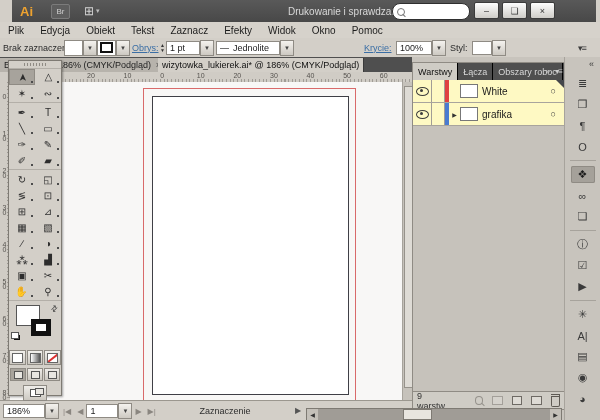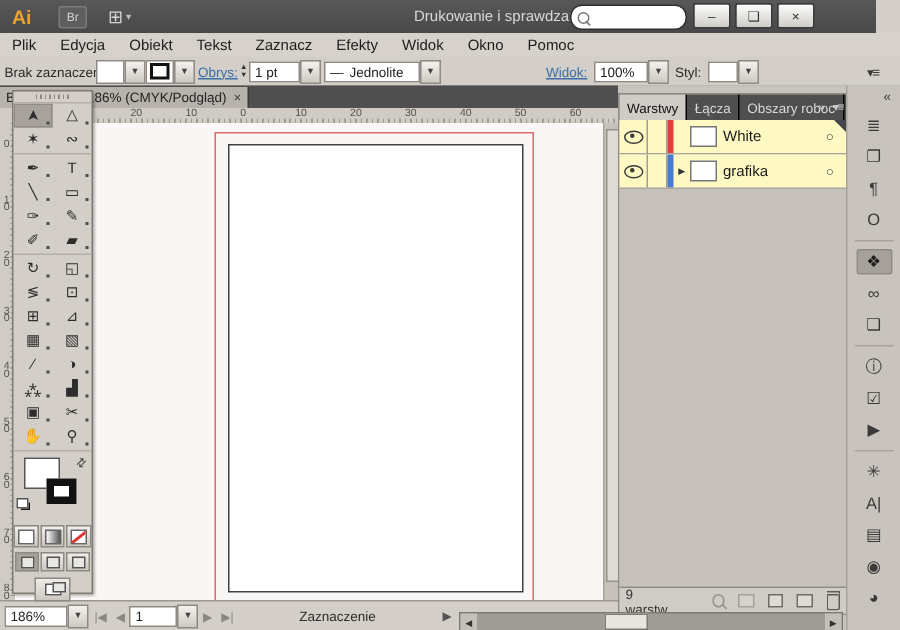--- a/index.html
+++ b/index.html
@@ -1,20 +1,20 @@
 <!DOCTYPE html>
 <html><head>
 <meta charset="utf-8">
 <style>
   html,body{margin:0;padding:0;background:#777;}
   #app{position:relative;width:600px;height:420px;overflow:hidden;
        font-family:"Liberation Sans",sans-serif;background:#d3cfc8;
        -webkit-font-smoothing:antialiased;}
   
-  .titlebar{position:absolute;left:0;top:0;width:584px;height:22px;
+  .titlebar{position:absolute;left:12px;top:0;width:584px;height:22px;
             background:linear-gradient(#595959,#484848);display:flex;align-items:center;}
   .ai-logo{color:#efa32f;font-weight:bold;font-size:13px;margin-left:8px;letter-spacing:0;}
   .br-btn{margin-left:18px;width:17px;height:13px;background:#5e5e5e;border:1px solid #7b7b7b;
           color:#cfcfcf;font-size:8px;display:flex;align-items:center;justify-content:center;border-radius:2px;}
   .arrange{margin-left:14px;display:flex;align-items:center;color:#c9c9c9;font-size:11px;gap:2px;}
   .arr-ic{font-size:12px;color:#d4d4d4;}
   .dda{font-size:7px;color:#bdbdbd;}
   .workspace{position:absolute;left:276px;display:flex;align-items:center;gap:5px;
              color:#d8d8d8;font-size:10px;}
   .search{position:absolute;left:380px;top:3px;width:72px;height:15px;background:#fff;
@@ -223,38 +223,42 @@
       <span class="field" style="width:26px;">1 pt</span>
       <span class="ddbtn">▼</span>
     </span>
     <span class="cb" style="left:216px;">
       <span class="field" style="width:56px;gap:4px;">
         <span>—</span>
         <span>Jednolite</span>
       </span>
       <span class="ddbtn">▼</span>
     </span>
-    <span class="cb link" style="left:364px;">Widok:</span>
+    <span class="cb link" style="left:364px;">Krycie:</span>
     <span class="cb" style="left:396px;">
       <span class="field" style="width:28px;">100%</span>
       <span class="ddbtn">▼</span>
     </span>
     <span class="cb" style="left:450px;">Styl:</span>
     <span class="cb" style="left:472px;">
       <span class="field" style="width:12px;"></span>
       <span class="ddbtn">▼</span>
     </span>
     <span class="cb menuicon" style="left:578px;">▾≡</span>
   </div>
 
   <div class="tabbar">
     <span class="dtab tab1">
       <span>B</span>
       <span class="suffix">186% (CMYK/Podgląd)</span>
       <span class="close">×</span>
+    </span>
+    <span class="dtab tab2">
+      <span>wizytowka_lukierek.ai* @ 186% (CMYK/Podgląd)</span>
+
     </span>
   </div>
 
   <div class="docwin">
     <div class="rcorner"></div>
     <div class="hruler" id="hruler">
         <span class="hnum" style="left: 77px;">20</span>
         <span class="hnum" style="left: 113.6px;">10</span>
         <span class="hnum" style="left: 150.2px;">0</span>
         <span class="hnum" style="left: 186.8px;">10</span>

